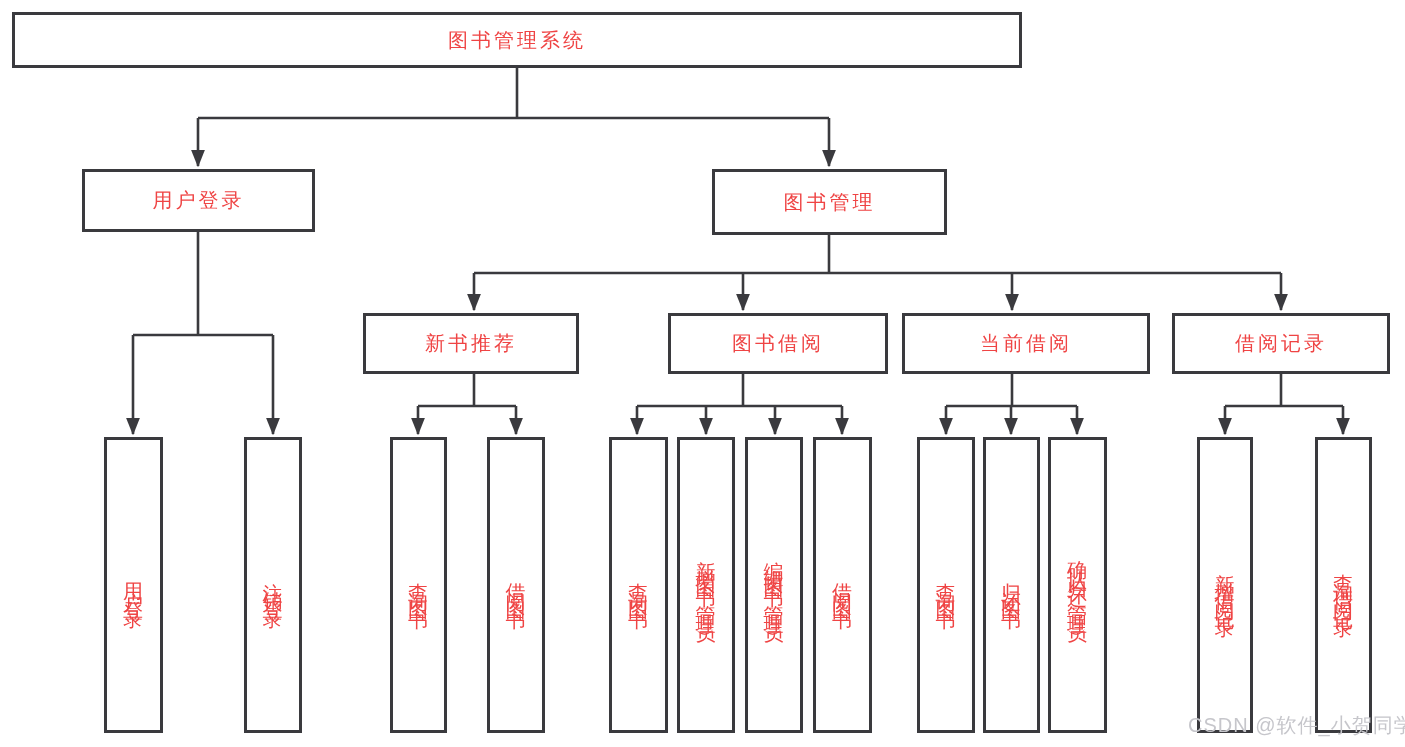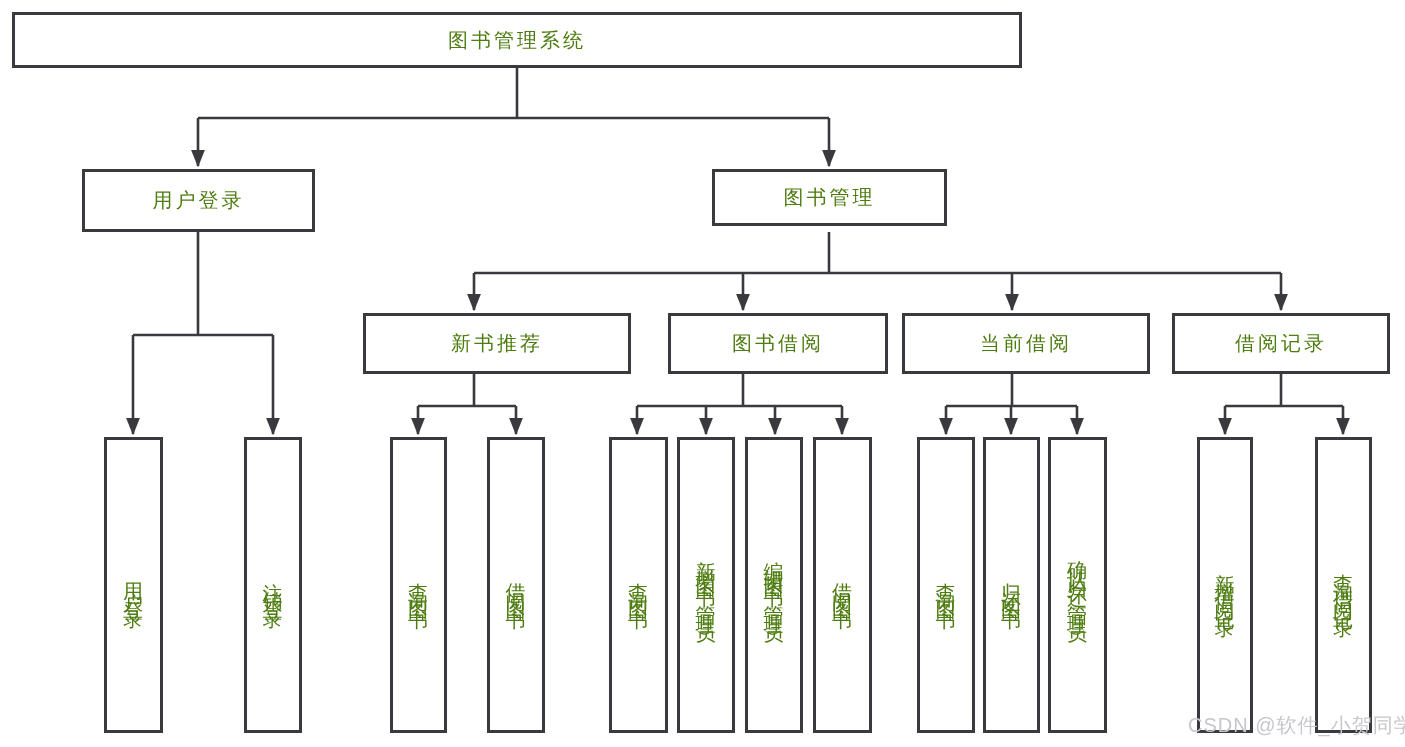--- a/index.html
+++ b/index.html
@@ -19,44 +19,44 @@
     position: absolute;
     left: 0; top: 0;
     width: 1405px; height: 747px;
     pointer-events: none;
   }
   .node {
     position: absolute;
     box-sizing: border-box;
     background: #ffffff;
     border: 3px solid #3a3a3e;
-    color: #4d7c0f;
+    color: #ef4444;
     display: flex;
     align-items: center;
     justify-content: center;
     font-size: 20px;
     letter-spacing: 3px;
     text-align: center;
     white-space: nowrap;
   }
   .leaf {
     writing-mode: vertical-rl;
     text-orientation: mixed;
     letter-spacing: 9px;
     line-height: 1;
     white-space: normal;
     padding: 6px 0;
   }
   
   .n-root   { left: 12px;   top: 12px;  width: 1010px; height: 56px; }
   
   .n-login  { left: 82px;   top: 169px; width: 233px;  height: 63px; }
-  .n-mgmt   { left: 712px;  top: 169px; width: 235px;  height: 57px; }
+  .n-mgmt   { left: 712px;  top: 169px; width: 235px;  height: 66px; }
   
-  .n-newrec { left: 363px;  top: 313px; width: 268px;  height: 61px; }
+  .n-newrec { left: 363px;  top: 313px; width: 216px;  height: 61px; }
   .n-borrow { left: 633px;  top: 313px; width: 220px;  height: 61px; margin-left: 35px; }
   .n-current{ left: 902px;  top: 313px; width: 248px;  height: 61px; }
   .n-records{ left: 1172px; top: 313px; width: 218px;  height: 61px; }
   
   .lf { top: 437px; height: 296px; }
   .lf-g1a { left: 104px;  width: 59px; }
   .lf-g1b { left: 244px;  width: 58px; }
   .lf-g2a { left: 390px;  width: 57px; }
   .lf-g2b { left: 487px;  width: 58px; }
   .lf-g3a { left: 609px;  width: 59px; }

